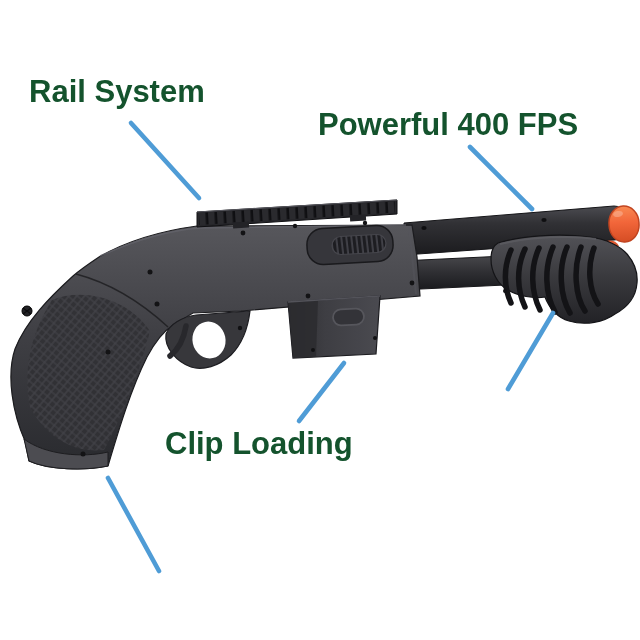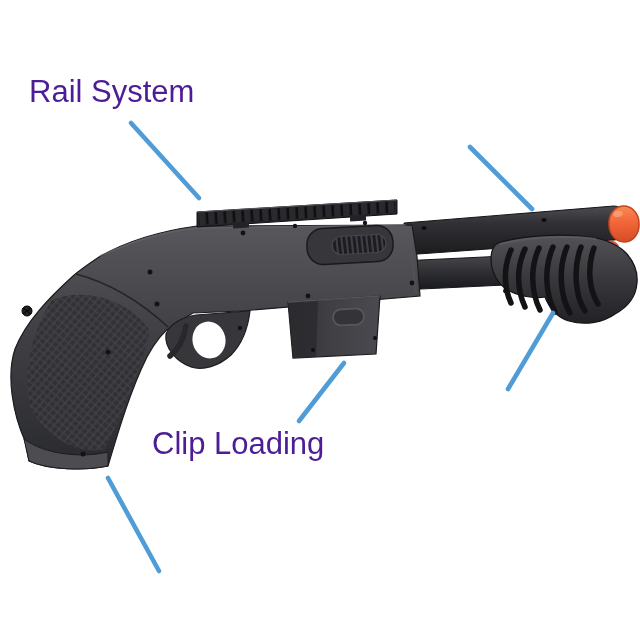--- a/index.html
+++ b/index.html
@@ -11,31 +11,31 @@
     overflow: hidden;
     font-family: "Liberation Sans", sans-serif;
   }
   .gun-layer {
     position: absolute;
     left: 0; top: 0;
     width: 640px; height: 640px;
   }
   .callout {
     position: absolute;
-    color: #4c1d95;
-    font-weight: normal;
+    color: #14532d;
+    font-weight: bold;
     font-size: 31px;
     line-height: 1;
     white-space: nowrap;
     letter-spacing: 0px;
   }
   #c-rail  { left: 29px;  top: 76px;  }
   #c-fps   { left: 318px; top: 109px; }
   #c-pump  { left: 416px; top: 394px; }
-  #c-clip  { left: 152px; top: 428px; }
+  #c-clip  { left: 165px; top: 428px; }
   #c-abs   { left: 53px;  top: 580px; }
 </style>
 </head>
 <body>
 
 <div class="stage">
 
   <svg class="gun-layer" viewBox="0 0 640 640" aria-hidden="true">
     <defs>
       <linearGradient id="bodyGrad" x1="0" y1="0" x2="0" y2="1">
@@ -173,15 +173,16 @@
     <g stroke="#4f9cd6" stroke-width="4.6" stroke-linecap="round">
       <line x1="131" y1="123" x2="199" y2="198"></line>
       <line x1="470" y1="147" x2="532" y2="209"></line>
       <line x1="553" y1="313" x2="508" y2="389"></line>
       <line x1="344" y1="363" x2="299" y2="421"></line>
       <line x1="108" y1="478" x2="159" y2="571"></line>
     </g>
   </svg>
 
   <div class="callout" id="c-rail">Rail System</div>
+  <div class="callout" id="c-fps">Powerful 400 FPS</div>
   <div class="callout" id="c-clip">Clip Loading</div>
 
 </div>
 
 </body></html>

